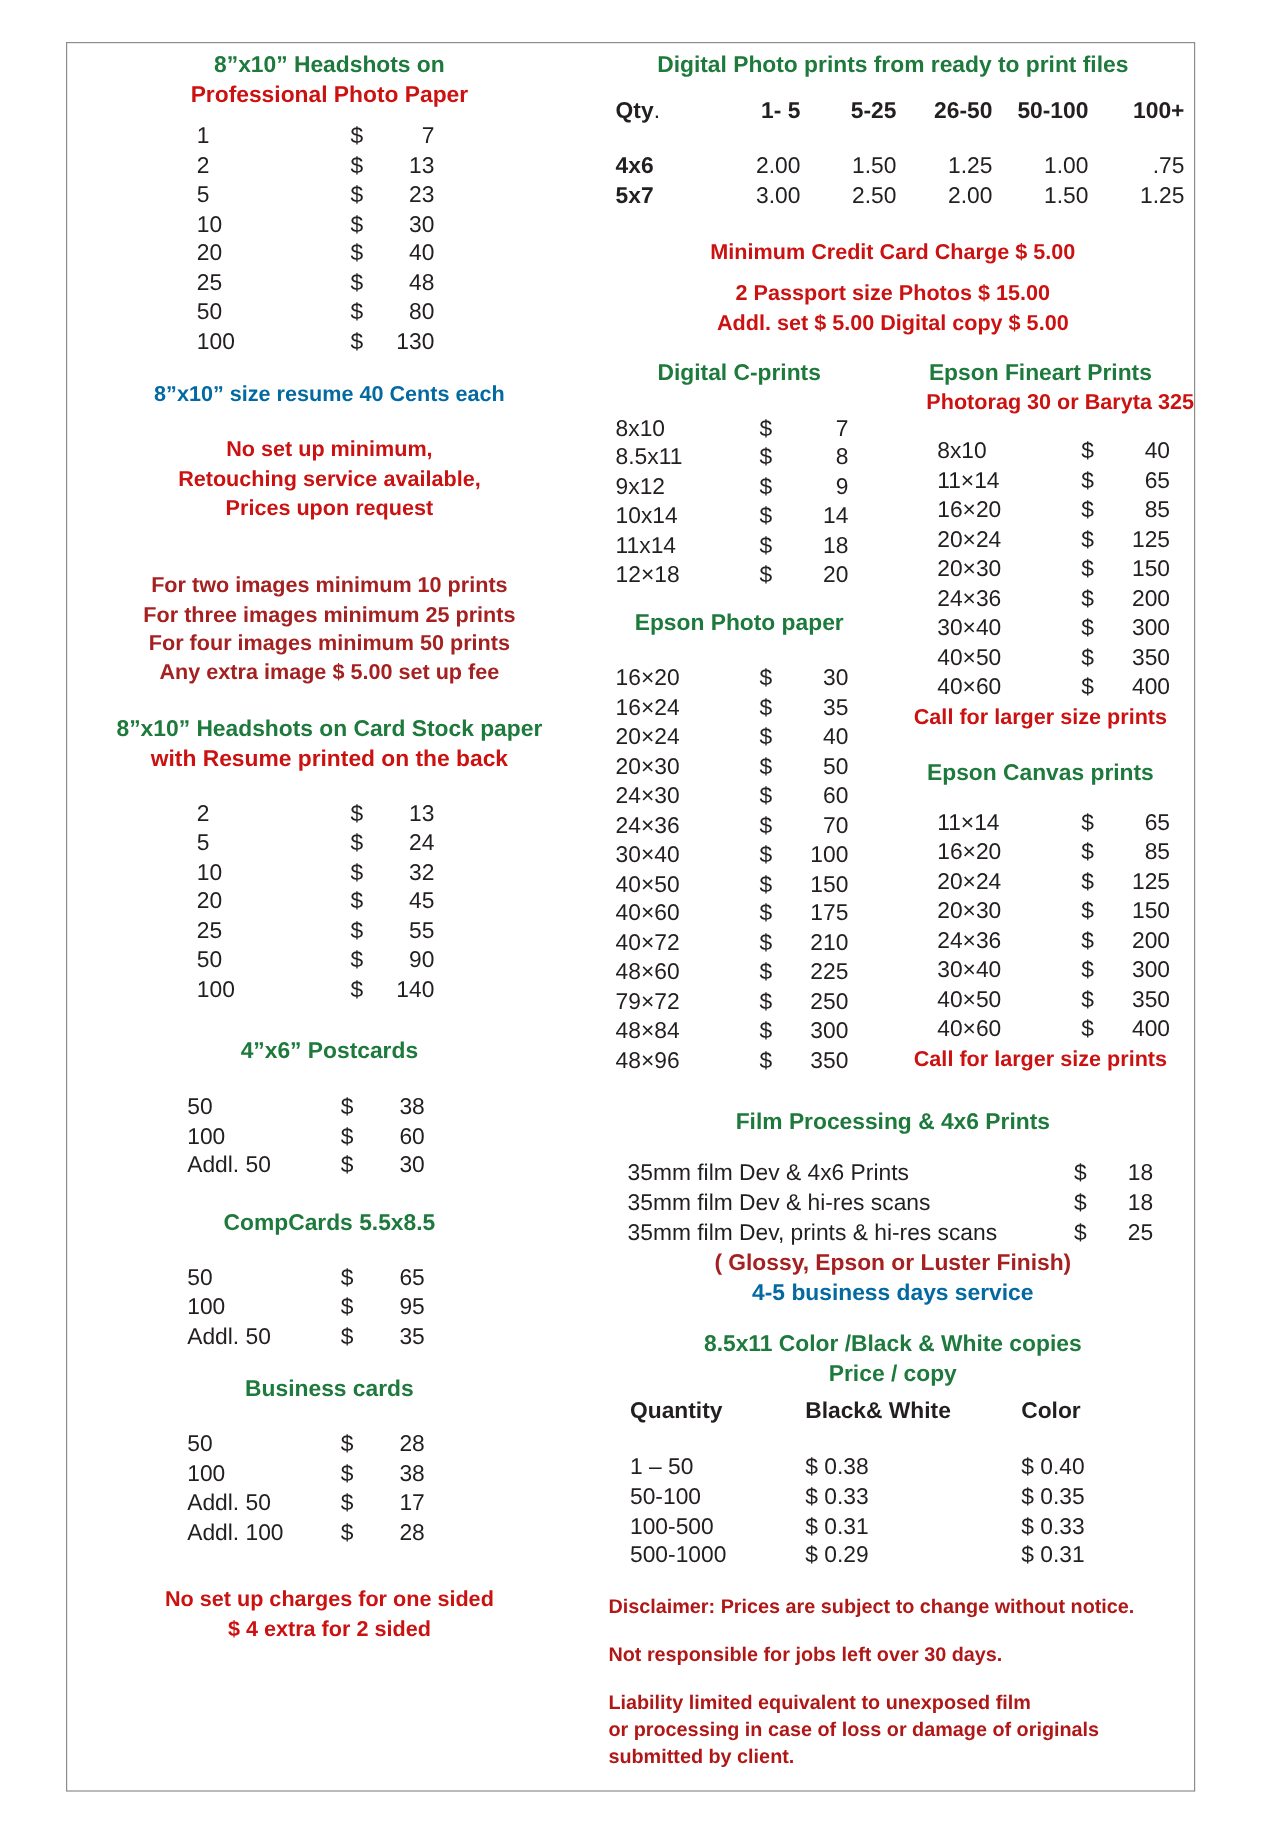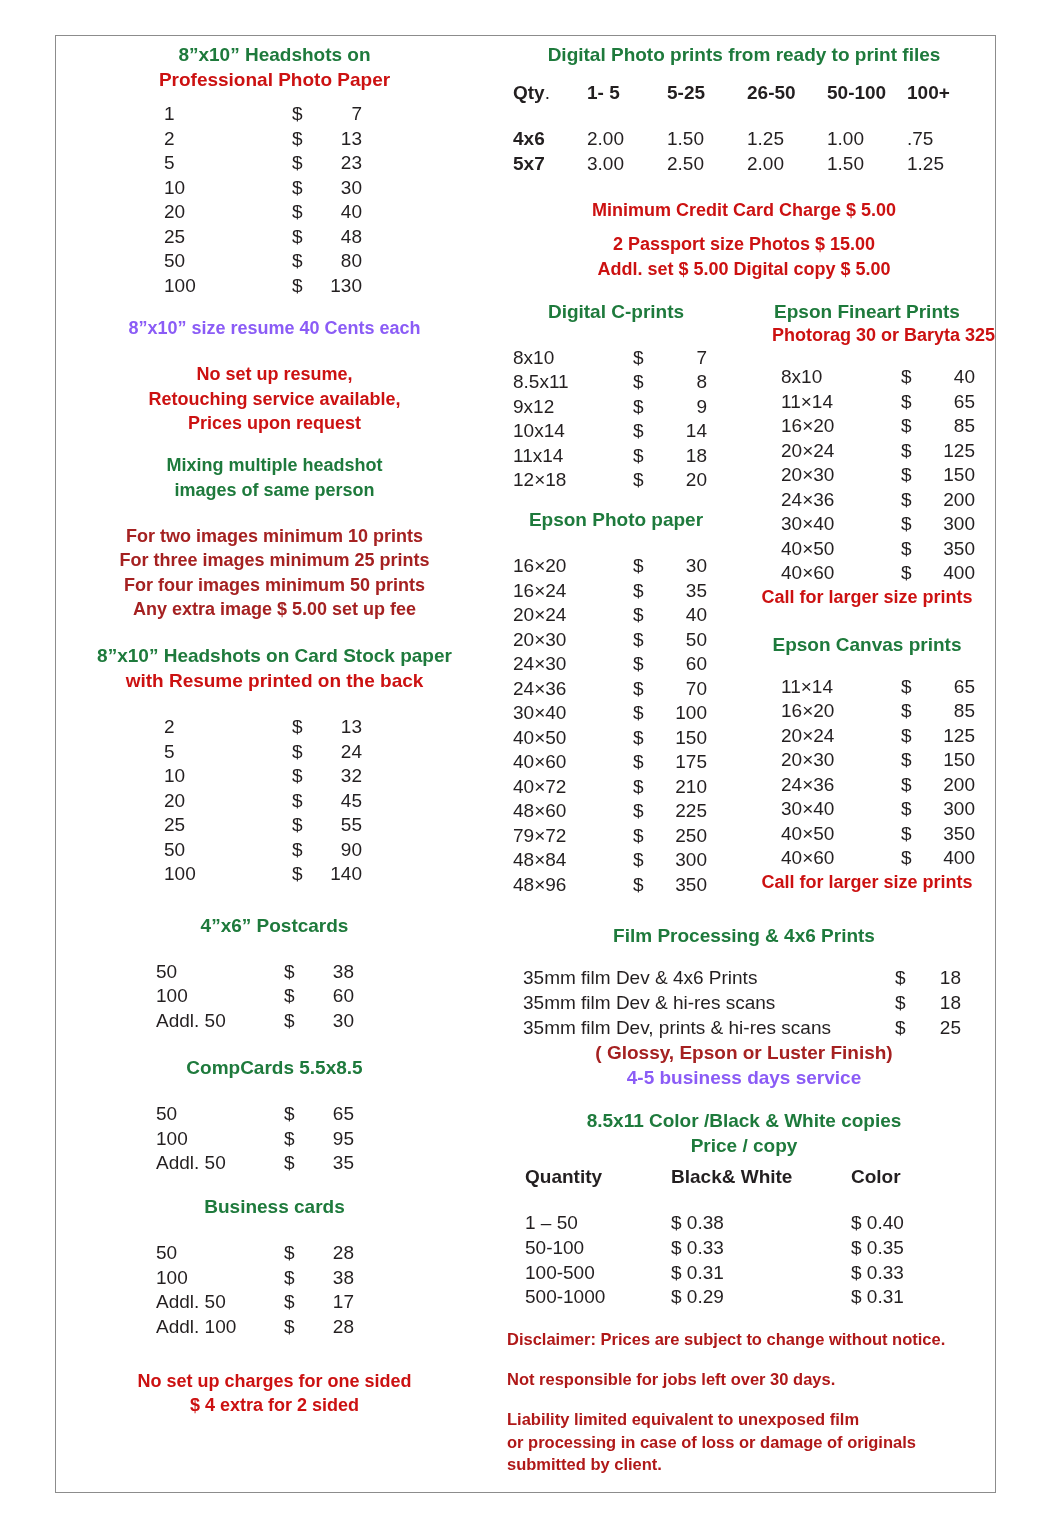--- a/index.html
+++ b/index.html
@@ -39,21 +39,21 @@
   .col-right {
     flex: 1 1 auto;
     padding: 6px 0 0 0;
     box-sizing: border-box;
   }
 
   
   .green   { color: #1e7a3c; }
   .red     { color: #cc1111; }
   .maroon  { color: #a52121; }
-  .black   { color: #8b5cf6; }
+  .black   { color: #0369a1; }
 
   .hdr {
     font-weight: bold;
     font-size: 19px;
     text-align: center;
     line-height: 1.32;
   }
   .hdr-sm {
     font-weight: bold;
     font-size: 18px;
@@ -107,21 +107,21 @@
     margin: 0 auto;
   }
   table.matrix td, table.matrix th {
     padding: 0 0 0 0;
     line-height: 1.28;
     font-weight: normal;
     white-space: nowrap;
   }
   table.matrix th { font-weight: bold; margin-top: 20px; }
   table.matrix .rowlab { font-weight: bold; text-align: left; width: 74px; padding-left: 12px;}
-  table.matrix .c { text-align: left; width: 80px; }
+  table.matrix .c { text-align: right; width: 80px; }
   table.matrix tr.gap td { height: 22px; }
 
   
   .rsplit { display: flex; }
   .rsplit .sub-a { width: 246px; flex: 0 0 246px; }
   .rsplit .sub-b { flex: 1 1 auto; }
 
   .mini-wrap { display: flex; }
   .mini-wrap.a { padding-left: 20px; }
   .mini-wrap.b { padding-left: 42px; }
@@ -224,30 +224,26 @@
               </tr>
             </tbody>
         </table>
       </div>
 
       <div class="spacer-18"></div>
       <div class="note black">8”x10” size resume   40 Cents each</div>
 
       <div class="spacer-22"></div>
       <div class="note red">
-          <div>No set up resume,</div>
+          <div>No set up minimum,</div>
           <div>Retouching service available,</div>
           <div>Prices upon request</div>
         </div>
 
       <div class="spacer-18"></div>
-      <div class="note green">
-          <div>Mixing multiple headshot</div>
-          <div>images of same person</div>
-        </div>
 
       <div class="spacer-22"></div>
       <div class="note maroon">
           <div>For two images minimum 10 prints</div>
           <div>For three images minimum 25 prints</div>
           <div>For four images minimum 50 prints</div>
           <div>Any extra image $ 5.00 set up fee</div>
         </div>
 
       <div class="spacer-22"></div>

